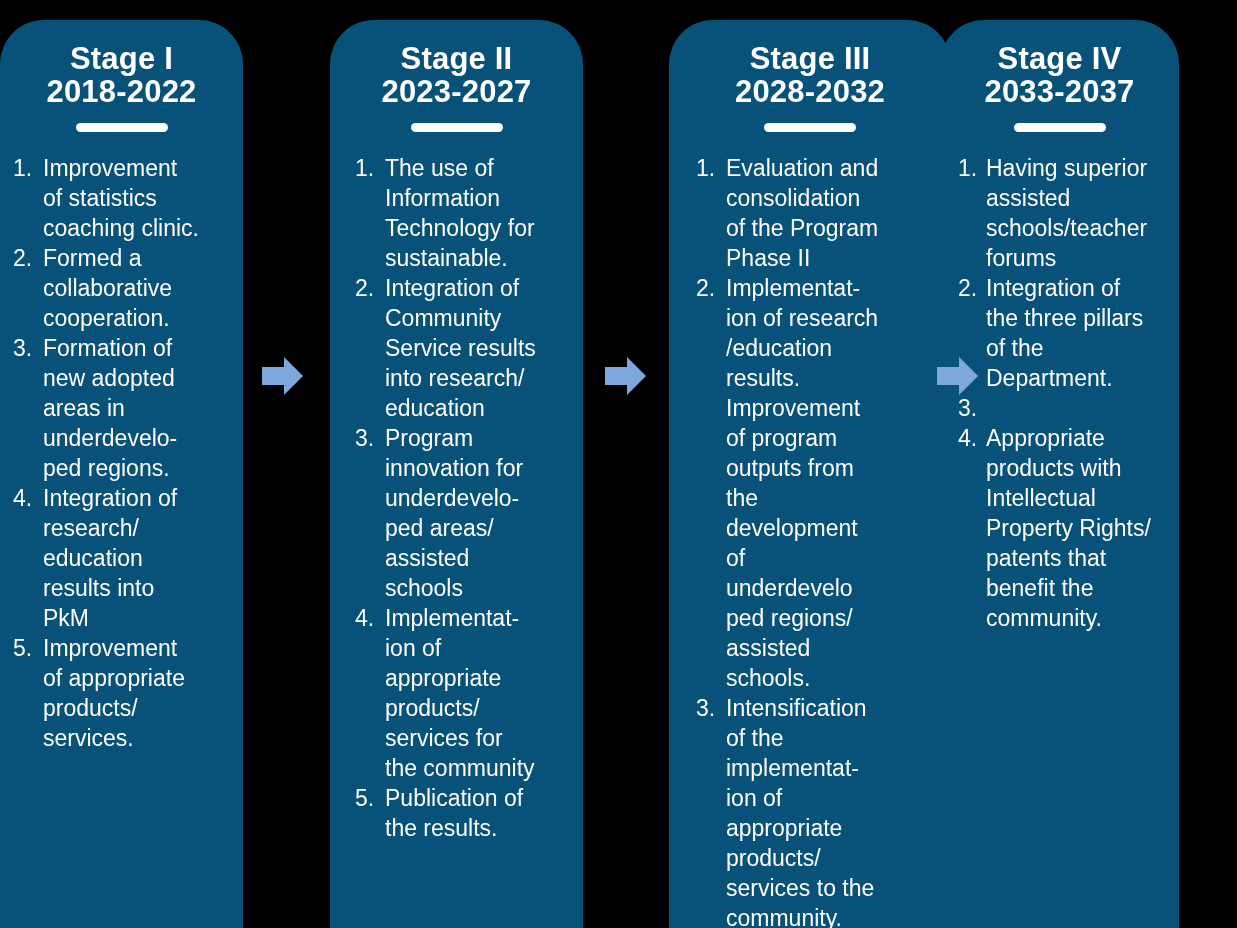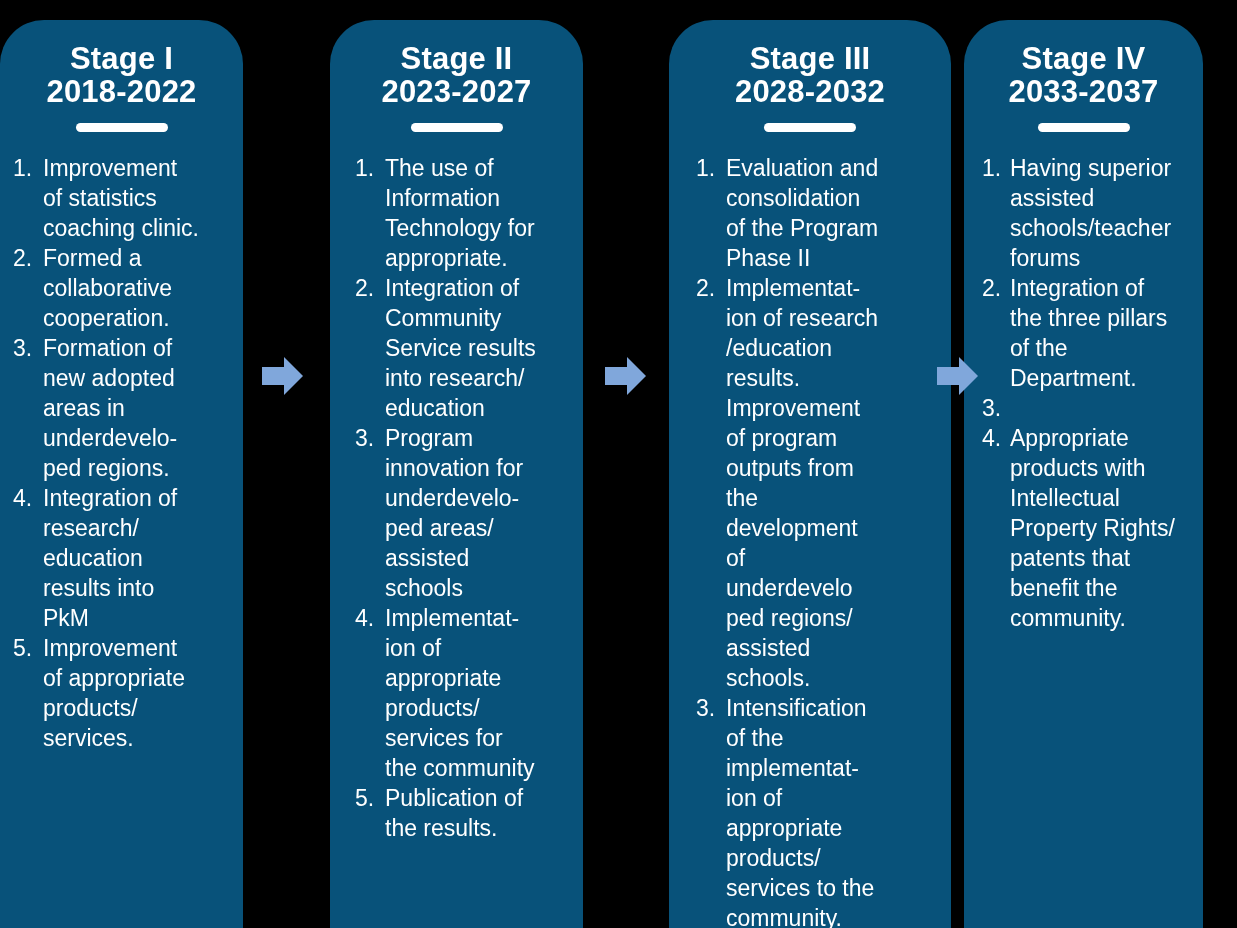--- a/index.html
+++ b/index.html
@@ -16,21 +16,21 @@
     top: 8px; bottom: 0;
     background: #08527A;
     border-radius: 44px 44px 0 0;
     color: #FFFFFF;
     box-sizing: border-box;
     padding-top: 22px;
   }
   .col-1 { left: 0;      width: 243px; }
   .col-2 { left: 330px;  width: 253px; }
   .col-3 { left: 669px;  width: 282px; }
-  .col-4 { left: 964px;  width: 239px; }
+  .col-4 { left: 940px;  width: 239px; }
 
   .stage-header { text-align: center; }
   .stage-title, .stage-years {
     font-size: 31px;
     font-weight: bold;
     line-height: 33px;
     letter-spacing: 0.2px;
     color: #FFFFFF;
   }
   .title-underline {
@@ -122,21 +122,21 @@
       <div class="stage-title">Stage II</div>
       <div class="stage-years">2023-2027</div>
       <div class="title-underline"></div>
     </div>
     <div class="stage-list">
       <div class="list-item">
         <span class="item-num">1.</span>
         <span class="item-text">The use of
 Information
 Technology for
-appropriate.</span>
+sustainable.</span>
       </div>
       <div class="list-item">
         <span class="item-num">2.</span>
         <span class="item-text">Integration of
 Community
 Service results
 into research/
 education</span>
       </div>
       <div class="list-item">

